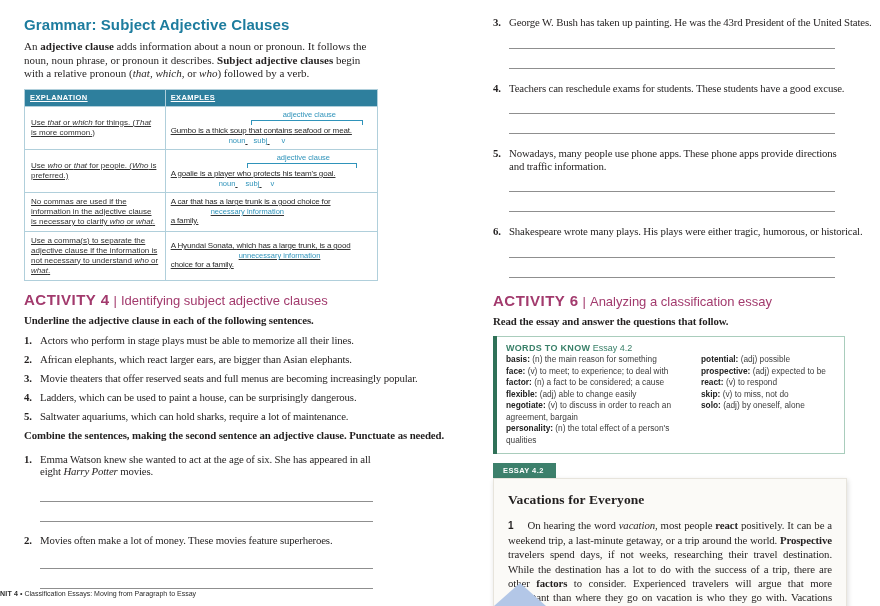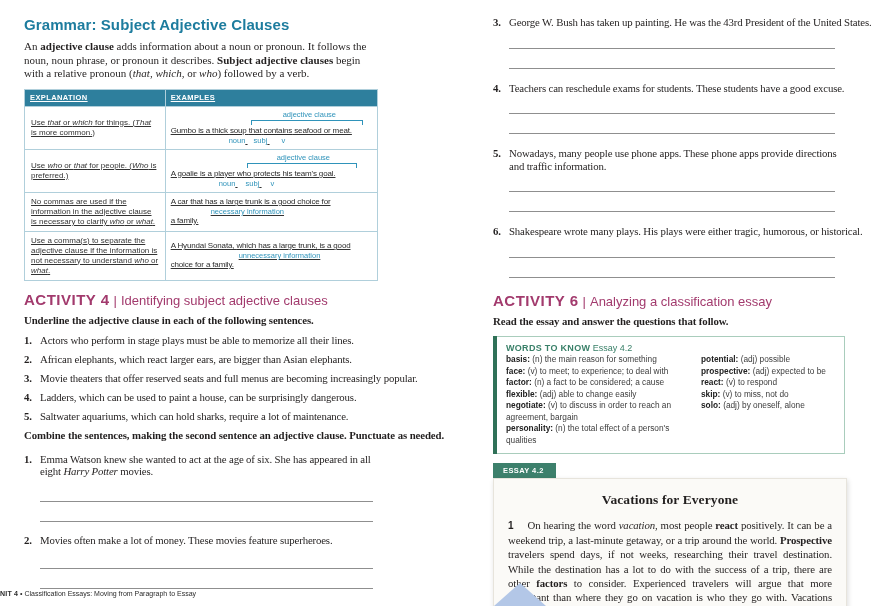--- a/index.html
+++ b/index.html
@@ -92,21 +92,21 @@
     background:#3d806c;color:#fff;
     font-family:"Liberation Sans", sans-serif;font-weight:bold;font-size:7.5px;
     letter-spacing:.4px;padding:3px 12px 3px 10px;
   }
   .essay-box{
     width:354px;height:170px;box-sizing:border-box;
     background:#fbfaf7;border:1px solid #e7e4dc;
     box-shadow:1px 2px 5px rgba(0,0,0,.14);
     padding:13px 14px 0 14px;position:relative;z-index:1;
   }
-  .essay-title{text-align:center;font-weight:bold;font-size:13.5px;letter-spacing:.1px;}
+  .essay-title{font-weight:bold;font-size:13.5px;letter-spacing:.1px;}
   .essay-para{margin-top:10px;font-size:10.8px;line-height:14.2px;text-align:justify;letter-spacing:-.1px;}
   .pnum{font-weight:bold;font-family:"Liberation Sans", sans-serif;font-size:10px;margin-right:14px;}
   .corner-triangle{
     position:absolute;left:54px;bottom:0;width:0;height:0;z-index:2;
     border-left:26px solid transparent;border-right:26px solid transparent;
     border-bottom:23px solid #b3c7e7;
   }
 </style>
 </head>
 <body>

